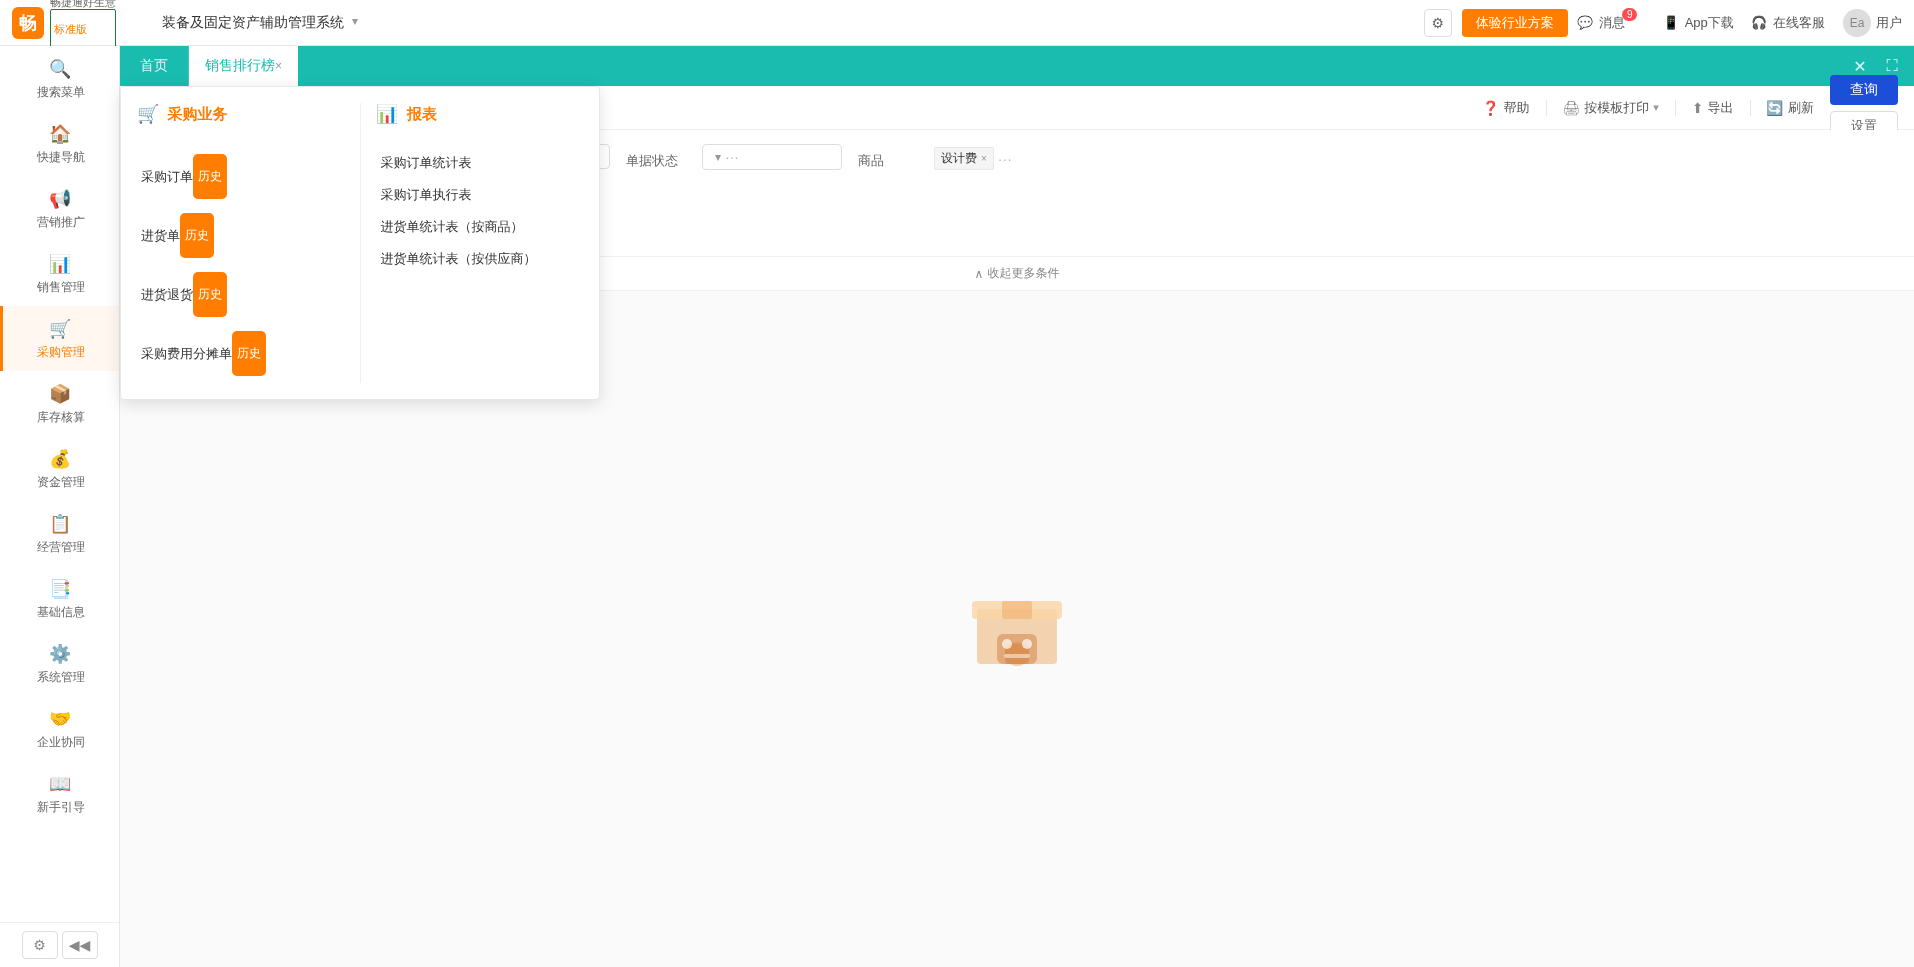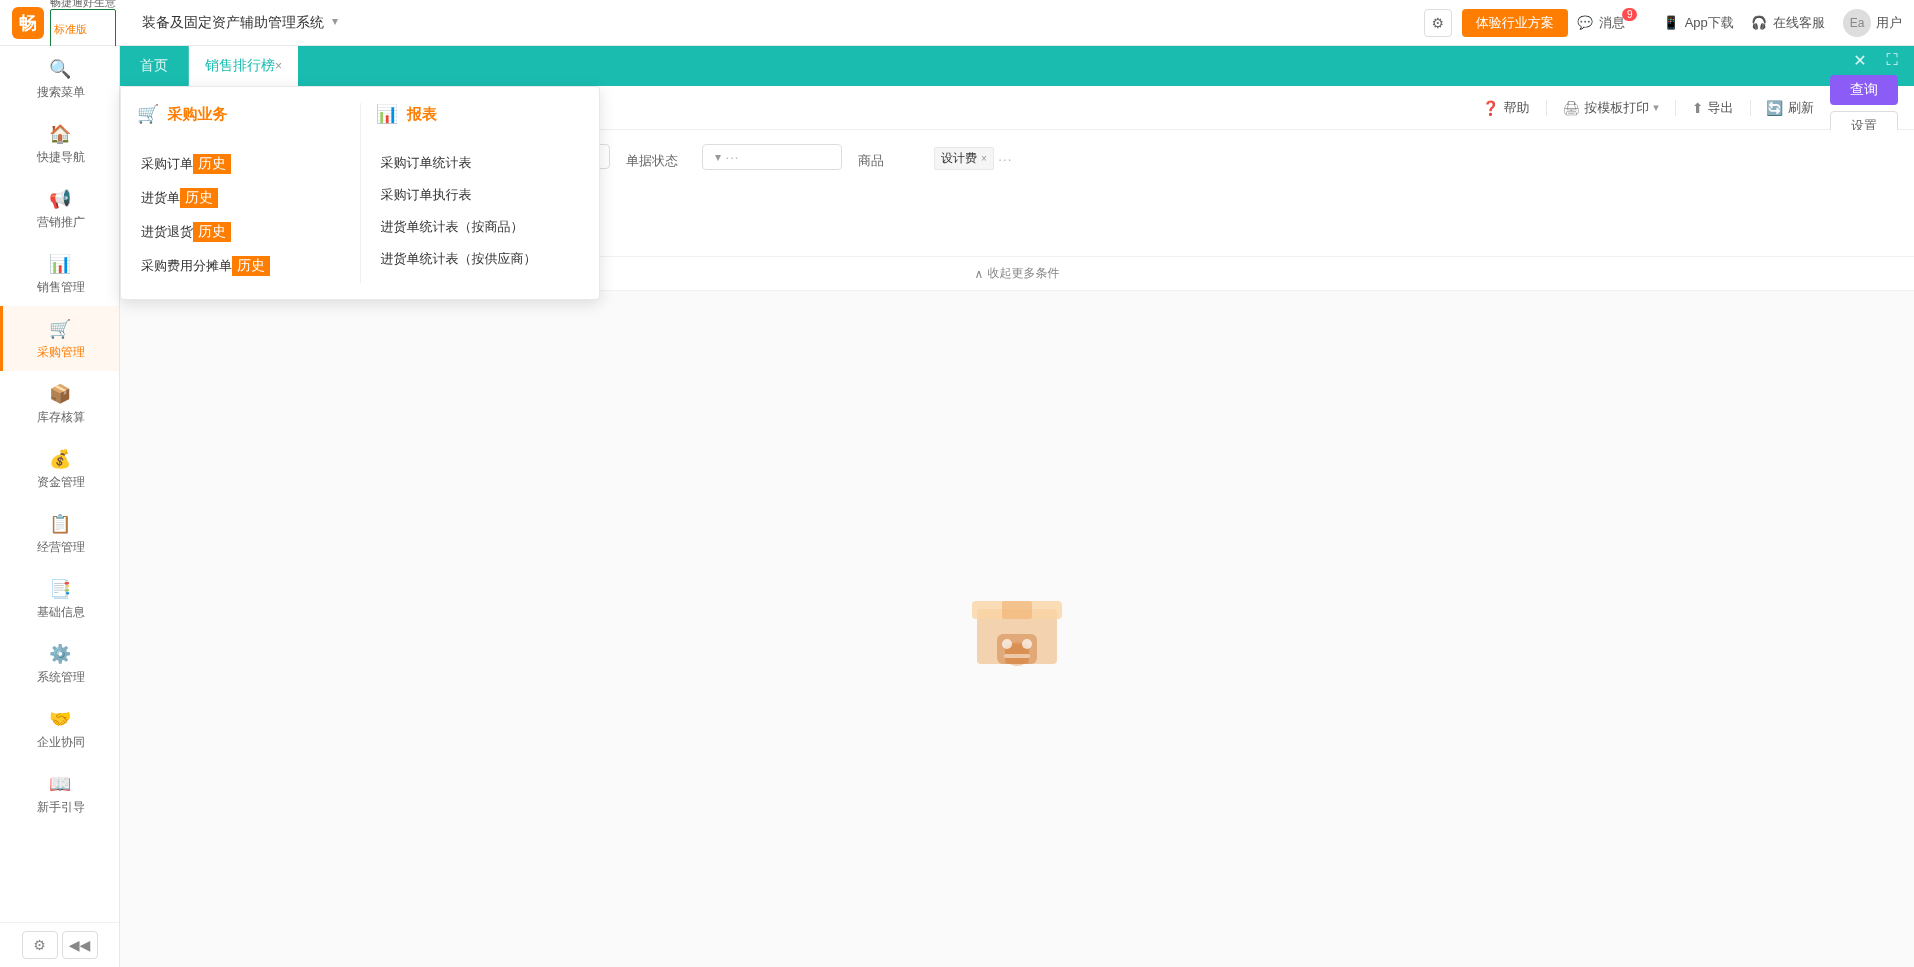--- a/index.html
+++ b/index.html
@@ -32,20 +32,21 @@
     }
     .logo-text { font-size: 11px; color: #666; line-height: 1.3; }
     .logo-tag { font-size: 11px; color: #ff7d00; border: 1px solid #15803d; padding: 12px 3px; border-radius: 2px; }
     .system-name {
       flex: 1;
       display: flex;
       align-items: flex-start;
       gap: 8px;
       font-size: 14px;
       color: #333;
+      margin-left: 20px;
     }
     .system-name-text { font-size: 14px; color: #333; }
     .dropdown-arrow { color: #999; font-size: 12px; cursor: pointer; }
     .settings-btn {
       width: 28px; height: 28px;
       border: 1px solid #ddd;
       border-radius: 4px;
       display: flex; align-items: center; justify-content: center;
       cursor: pointer; color: #666; font-size: 14px;
     }
@@ -147,21 +148,21 @@
       display: flex;
       flex-direction: column;
       overflow: hidden;
     }
 
     
     .tab-bar {
       height: 40px;
       background: #1abcb0;
       display: flex;
-      align-items: flex-start;
+      align-items: center;
       padding: 0;
       flex-shrink: 0;
     }
     .tab-home {
       height: 40px;
       padding: 0 20px;
       display: flex;
       align-items: center;
       font-size: 14px;
       color: rgba(255,255,255,0.85);
@@ -216,21 +217,21 @@
       display: flex;
       align-items: center;
       gap: 4px;
       font-size: 13px;
       color: #555;
       cursor: pointer;
     }
     .toolbar-action-icon { font-size: 14px; color: #888; }
     .toolbar-divider { width: 1px; height: 16px; background: #e8e8e8; }
     .query-btn {
-      background: #8b5cf6;
+      background: #1d4ed8;
       color: #fff;
       border: none;
       padding: 6px 20px;
       border-radius: 4px;
       font-size: 14px;
       cursor: pointer;
     }
     .set-btn {
       background: #fff;
       color: #666;
@@ -397,23 +398,23 @@
       gap: 0;
       padding: 7px 4px;
       font-size: 13px;
       color: #333;
       cursor: pointer;
       border-radius: 3px;
     }
     .menu-history-badge {
       background: #ff7d00;
       color: #fff;
-      font-size: 14px;
-      padding: 1px 5px;
-      border-radius: 0;
+      font-size: 12px;
+      padding: 14px 5px;
+      border-radius: 5px;
     }
 
     
     .sidebar-item.active .sidebar-icon { color: #ff7d00; }
   </style>
 </head>
 <body>
 
 <div class="top-header">
 

